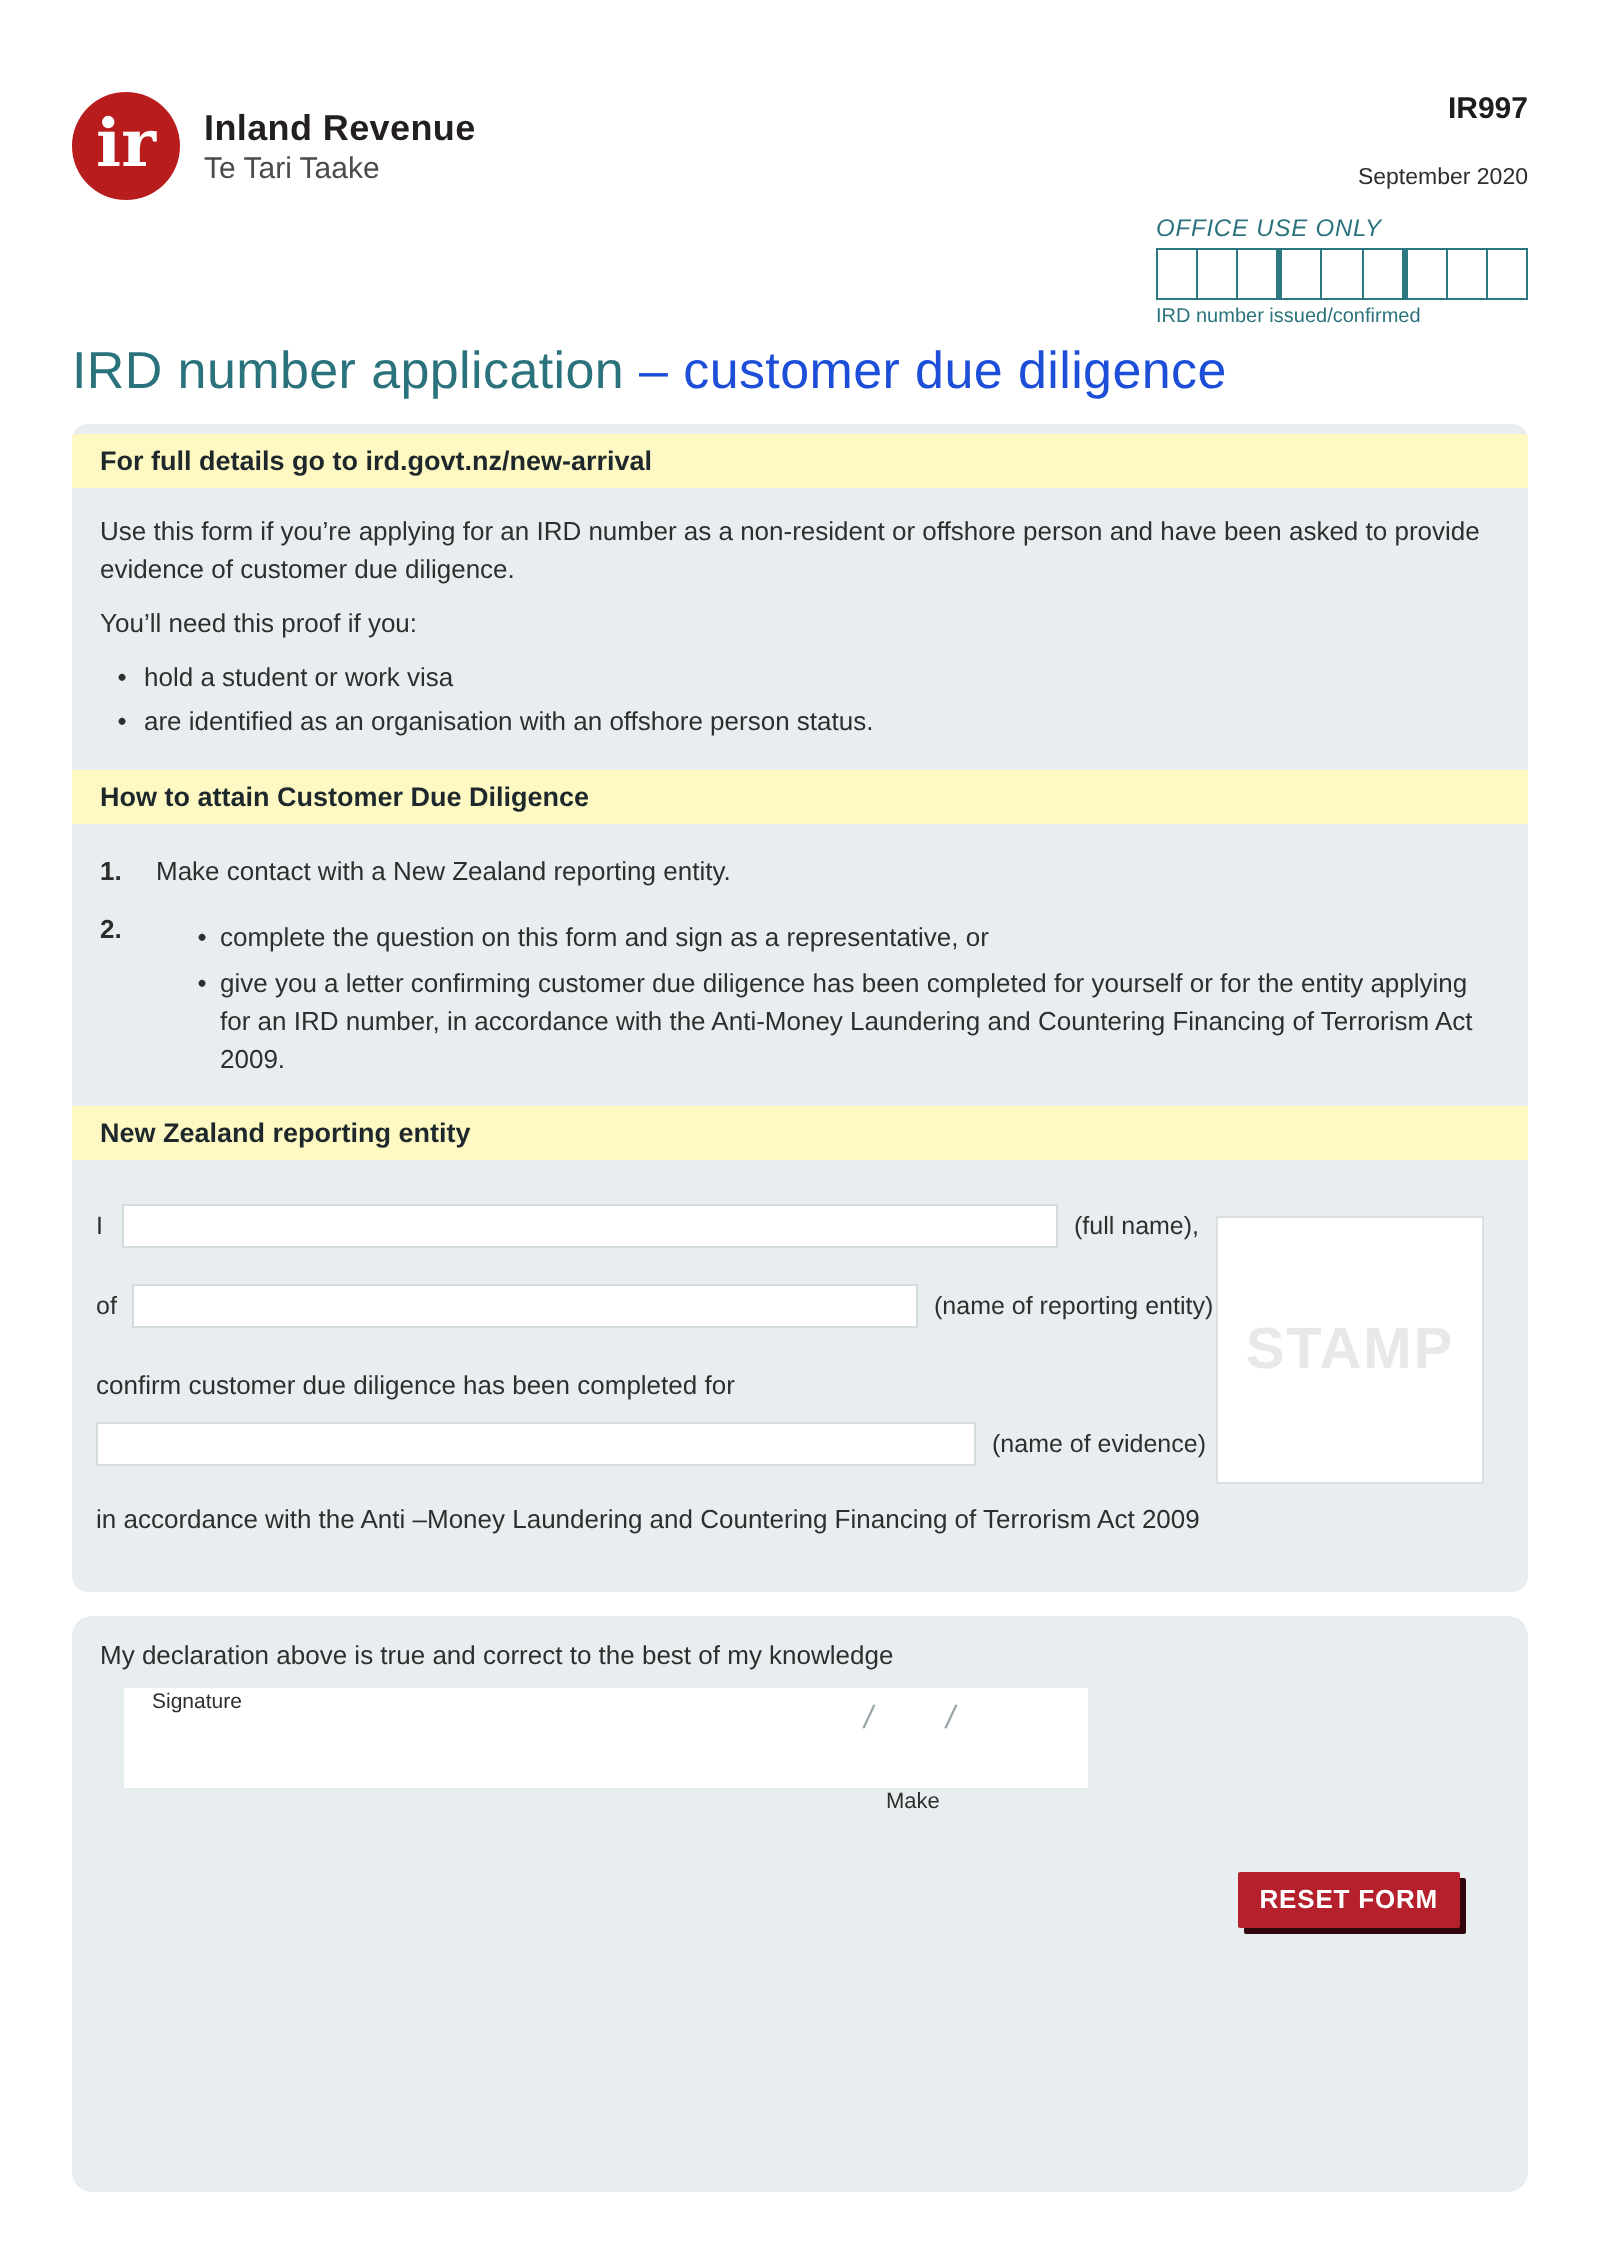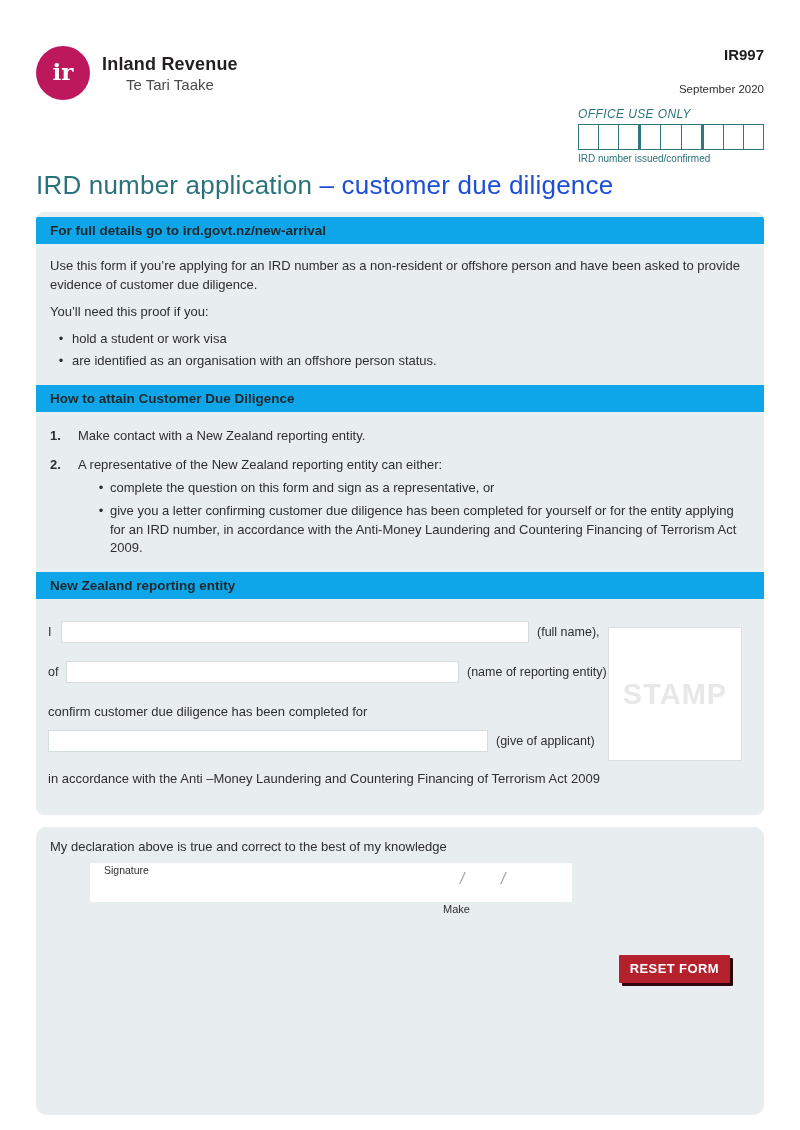--- a/index.html
+++ b/index.html
@@ -10,27 +10,27 @@
     color: #2e2e2e;
     position: relative;
   }
   .page { padding: 0 36px; }
 
   
   .top-header { display: flex; justify-content: space-between; padding-top: 46px; }
   .logo-block { display: flex; align-items: flex-start; }
   .logo-circle {
     width: 54px; height: 54px; border-radius: 50%;
-    background: #be185d; color: #ffffff;
+    background: #b91c1c; color: #ffffff;
     display: flex; align-items: center; justify-content: center;
     font-family: "DejaVu Serif", serif;
-    font-size: 23px; font-weight: bold; line-height: 1;
+    font-size: 33px; font-weight: bold; line-height: 1;
     padding-bottom: 4px;
   }
-  .logo-text { margin-left: 12px; padding-top: 8px; text-align: center; }
+  .logo-text { margin-left: 12px; padding-top: 8px; }
   .logo-name { font-size: 18px; font-weight: bold; color: #231f20; letter-spacing: 0.2px; }
   .logo-maori { font-size: 15px; color: #4b4b4b; margin-top: 1px; }
 
   .head-right { text-align: right; }
   .form-code { font-size: 15px; font-weight: bold; color: #1d1d1d; }
   .form-date { font-size: 11.5px; color: #2e2e2e; margin-top: 20px; }
 
   .office-use { margin-top: 12px; width: 186px; margin-left: auto; text-align: left; }
   .ou-label { font-size: 12px; font-style: italic; color: #2b737c; letter-spacing: 0.4px; margin-bottom: 3px; }
   .ou-grid { display: flex; border: 1.5px solid #2e7780; height: 26px; background: #ffffff; }
@@ -46,21 +46,21 @@
 
   
   .panel {
     background: #e8eeef;
     border-radius: 8px;
     overflow: hidden;
     margin-top: 11px;
   }
   .panel-a { padding-top: 5px; }
   .section-bar {
-    background: #0ea5e9;
+    background: #fef9c3;
     height: 27px;
     display: flex; align-items: center;
     padding: 0 14px;
     font-size: 13.5px; font-weight: bold; color: #1e282c;
   }
   .sec-body { padding: 13px 14px 14px 14px; font-size: 13px; line-height: 1.45; color: #2e2e2e; }
   .sec-body p { margin-bottom: 8px; }
   .sec-body p:last-child { margin-bottom: 0; }
 
   .bullet-row { display: flex; margin-top: 4px; }
@@ -98,21 +98,21 @@
     background: #ffffff; border: 1px solid #d9dfe1;
     display: flex; align-items: center; justify-content: center;
   }
   .stamp-text { font-size: 29px; font-weight: bold; color: #e8e8e8; letter-spacing: 1px; }
 
   
   .panel-b { margin-top: 12px; border-radius: 10px; height: 288px; position: relative; padding: 12px 14px 0 14px; }
   .decl-text { font-size: 13px; color: #2e2e2e; }
   .sig-wrap { margin-top: 9px; margin-left: 12px; width: 482px; }
   .sig-box {
-    position: relative; width: 482px; height: 39px; background: #ffffff; margin-left: 28px;
+    position: relative; width: 482px; height: 50px; background: #ffffff;
   }
   .sig-label { position: absolute; top: 1px; left: 14px; font-size: 10.5px; color: #2e2e2e; }
   .date-slash { position: absolute; top: 7px; font-size: 16px; font-style: italic; color: #9aa6a9; }
   .slash-1 { left: 370px; }
   .slash-2 { left: 411px; }
   .date-label { margin-left: 381px; margin-top: 1px; font-size: 11px; color: #2e2e2e; }
 
   .reset-btn {
     position: absolute; top: 128px; right: 34px;
     background: #b5202d; color: #ffffff;
@@ -180,21 +180,20 @@
     <div class="sec-body">
       <div class="num-row">
         <span class="num">1.</span>
         <div class="num-body">
           <div>Make contact with a New Zealand reporting entity.</div>
         </div>
       </div>
       <div class="num-row">
         <span class="num">2.</span>
         <div class="num-body">
-          <div>A representative of the New Zealand reporting entity can either:</div>
           <div class="sub-bullets">
             <div class="sub-bullet">
               <span class="sub-glyph">•</span>
               <span>complete the question on this form and sign as a representative, or</span>
             </div>
             <div class="sub-bullet">
               <span class="sub-glyph">•</span>
               <span>give you a letter confirming customer due diligence has been completed for yourself or for the entity applying for an IRD number, in accordance with the Anti-Money Laundering and Countering Financing of Terrorism Act 2009.</span>
             </div>
           </div>
@@ -210,21 +209,21 @@
         <span class="suffix">(full name),</span>
       </div>
       <div class="form-row">
         <span class="lbl-of">of</span>
         <input class="fld fld-entity" type="text" value="" style="">
         <span class="suffix">(name of reporting entity)</span>
       </div>
       <div class="confirm-line">confirm customer due diligence has been completed for</div>
       <div class="form-row" style="margin-top:8px;">
         <input class="fld fld-applicant" type="text" value="" style="">
-        <span class="suffix">(give of applicant)</span>
+        <span class="suffix">(name of evidence)</span>
       </div>
       <div class="accordance-line">in accordance with the Anti –Money Laundering and Countering Financing of Terrorism Act 2009</div>
       <div class="stamp-box">
         <span class="stamp-text">STAMP</span>
       </div>
     </div>
   </div>
 
   <div class="panel panel-b">
     <div class="decl-text">My declaration above is true and correct to the best of my knowledge</div>

